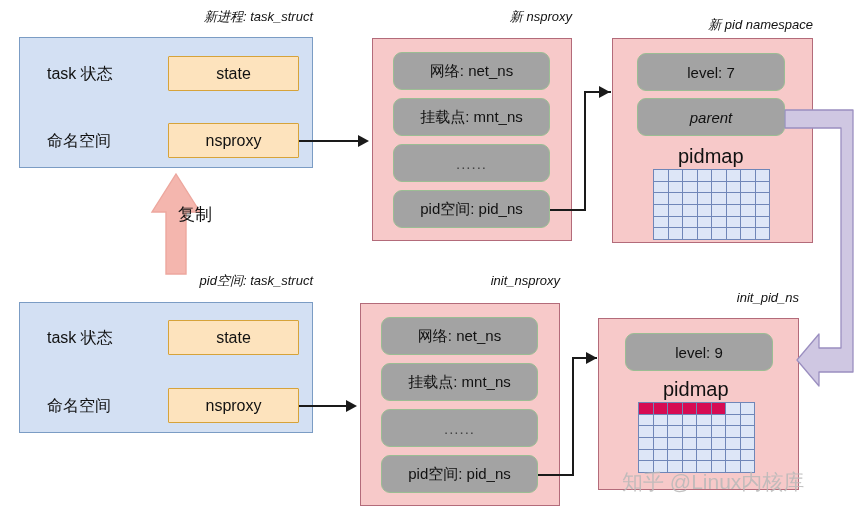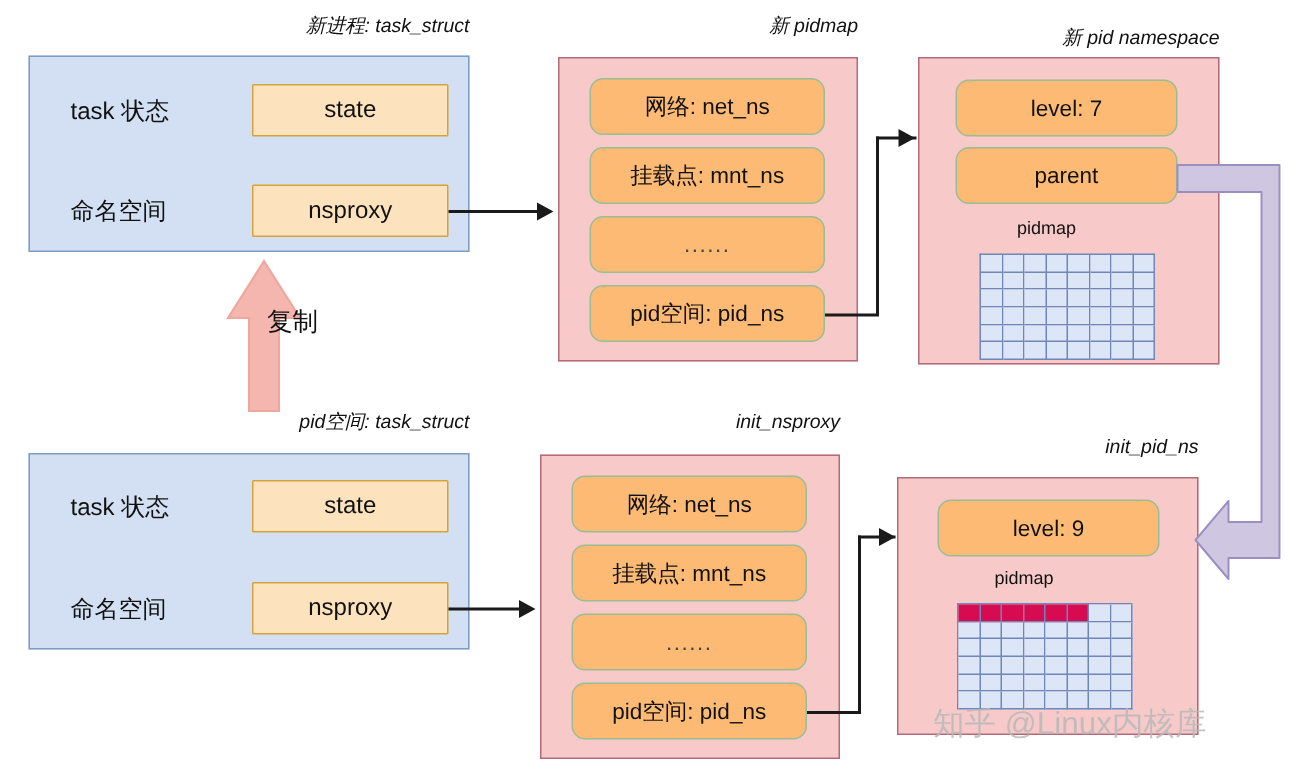--- a/index.html
+++ b/index.html
@@ -48,32 +48,32 @@
 
   
   .ns-panel{
     position:absolute;
     background:#f7c9c9;
     border:1px solid #b36b7a;
     box-sizing:border-box;
   }
   .ns-item{
     position:absolute;
-    background:#fdba74;
+    background:#a3a3a3;
     border:1px solid #9bbd94;
     border-radius:9px;
     box-sizing:border-box;
     display:flex;align-items:center;justify-content:center;
     font-size:15px;color:#111;
   }
   .dots{letter-spacing:1px;color:#444;font-size:15px;}
 
   .pidmap-label{
     position:absolute;
-    font-size:12px;color:#111;white-space:nowrap;
+    font-size:20px;color:#111;white-space:nowrap;
   }
   .pidmap{
     position:absolute;
     display:grid;
     box-sizing:border-box;
     border-left:1px solid #6f86b8;
     border-top:1px solid #6f86b8;
   }
   .pidmap .cell{
     box-sizing:border-box;
@@ -140,21 +140,21 @@
 
   <div class="task-label" style="left:47px;top:328px;">task 状态</div>
   <div class="field-box" style="left:168px;top:320px;width:131px;height:35px;">state</div>
 
   <div class="task-label" style="left:47px;top:396px;">命名空间</div>
   <div class="field-box" style="left:168px;top:388px;width:131px;height:35px;">nsproxy</div>
 
   <div class="hline" style="left:299px;top:405px;width:50px;"></div>
   <div class="arrowhead" style="left:346px;top:400px;"></div>
 
-  <div class="title" style="left:372px;top:8px;width:200px;">新 pidmap</div>
+  <div class="title" style="left:372px;top:8px;width:200px;">新 nsproxy</div>
 
   <div class="ns-panel" style="left:372px;top:38px;width:200px;height:203px;"></div>
 
   <div class="ns-item" style="left:393px;top:52px;width:157px;height:38px;">网络: net_ns</div>
   <div class="ns-item" style="left:393px;top:98px;width:157px;height:38px;">挂载点: mnt_ns</div>
   <div class="ns-item dots" style="left:393px;top:144px;width:157px;height:38px;">......</div>
   <div class="ns-item" style="left:393px;top:190px;width:157px;height:38px;">pid空间: pid_ns</div>
 
   <div class="hline" style="left:550px;top:209px;width:36px;"></div>
   <div class="vline" style="left:584px;top:91px;height:119px;"></div>
@@ -173,21 +173,21 @@
   <div class="hline" style="left:538px;top:474px;width:36px;"></div>
   <div class="vline" style="left:572px;top:357px;height:118px;"></div>
   <div class="hline" style="left:572px;top:357px;width:25px;"></div>
   <div class="arrowhead" style="left:586px;top:352px;"></div>
 
   <div class="title" style="left:612px;top:16px;width:201px;">新 pid namespace</div>
 
   <div class="ns-panel" style="left:612px;top:38px;width:201px;height:205px;"></div>
 
   <div class="ns-item" style="left:637px;top:53px;width:148px;height:38px;">level: 7</div>
-  <div class="ns-item" style="left:637px;top:98px;width:148px;height:38px;">parent</div>
+  <div class="ns-item" style="left:637px;top:98px;width:148px;height:38px;font-style:italic;">parent</div>
 
   <div class="pidmap-label" style="left:678px;top:145px;">pidmap</div>
   <div class="pidmap" id="pidmap-new" style="left: 653px; top: 169px; width: 117px; height: 71px; grid-template-columns: repeat(8, 1fr); grid-template-rows: repeat(6, 1fr);">
       <div class="cell"></div>
       <div class="cell"></div>
       <div class="cell"></div>
       <div class="cell"></div>
       <div class="cell"></div>
       <div class="cell"></div>
       <div class="cell"></div>

